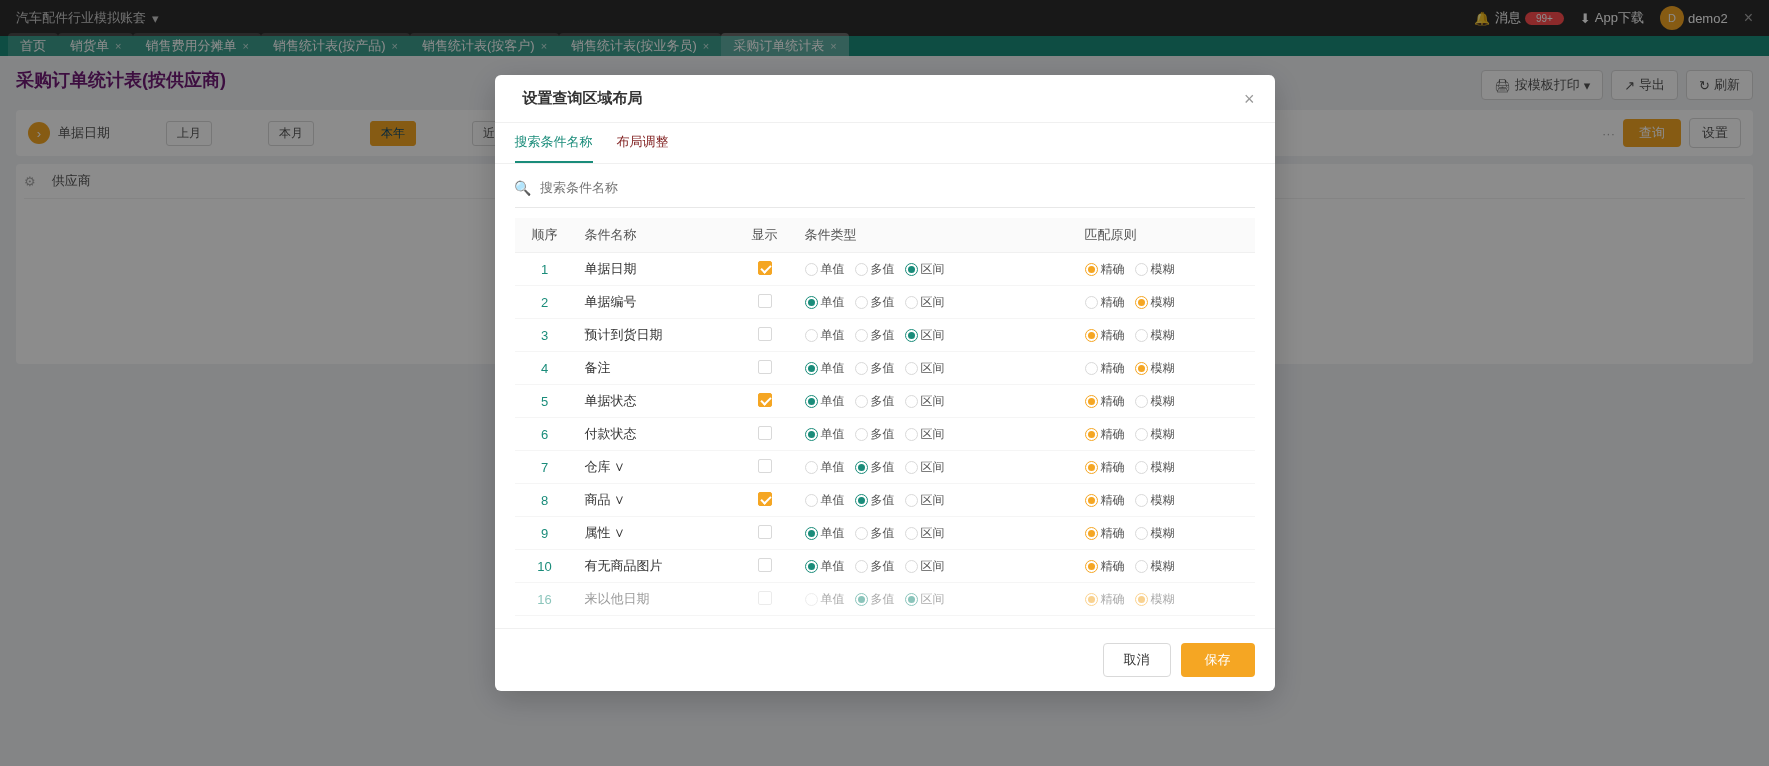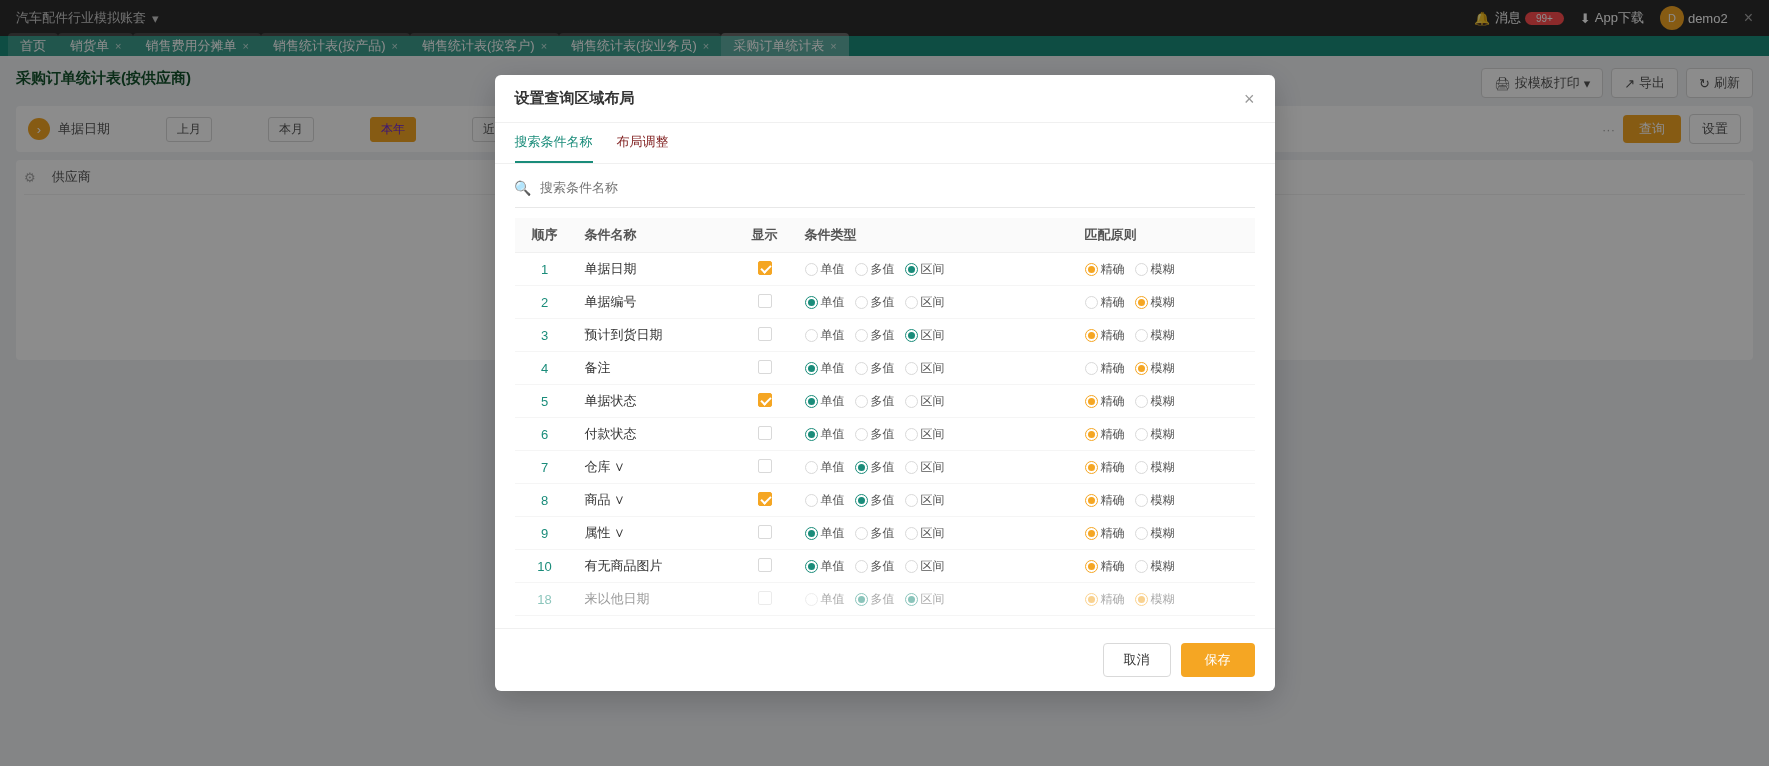--- a/index.html
+++ b/index.html
@@ -42,23 +42,23 @@
     }
     .tab-item.active { background: rgba(255,255,255,0.3); }
     .tab-close { font-size: 11px; opacity: 0.7; }
 
     
     .page-content {
       padding: 12px 16px;
       position: relative;
     }
     .page-title {
-      font-size: 15px;
+      font-size: 18px;
       font-weight: bold;
-      color: #14532d;
+      color: #701a75;
       margin-bottom: 10px;
     }
 
     
     .overlay {
       position: fixed;
       inset: 0;
       background: rgba(0,0,0,0.45);
       z-index: 100;
       display: flex;
@@ -80,20 +80,21 @@
       display: flex;
       align-items: center;
       justify-content: space-between;
       padding: 14px 20px;
       border-bottom: 1px solid #f0f0f0;
     }
     .dialog-title {
       font-size: 15px;
       font-weight: bold;
       color: #333;
+      margin-left: 8px;
     }
     .dialog-close {
       cursor: pointer;
       color: #999;
       font-size: 18px;
       line-height: 1;
     }
     .dialog-tabs {
       display: flex;
       padding: 0 20px;
@@ -145,21 +146,21 @@
       width: 100%;
       border-collapse: collapse;
     }
     thead th {
       background: #fafafa;
       text-align: left;
       padding: 8px 10px;
       font-size: 13px;
       color: #555;
       border-bottom: 1px solid #f0f0f0;
-      font-weight: bold;
+      font-weight: normal;
     }
     tbody tr { border-bottom: 1px solid #f5f5f5; }
     tbody td { padding: 7px 10px; font-size: 13px; color: #333; vertical-align: middle; }
     td.order-num { color: #1a8c7a; text-align: center; font-weight: 500; }
 
     
     .cb {
       width: 14px; height: 14px;
       border: 1px solid #d9d9d9;
       border-radius: 2px;
@@ -240,21 +241,21 @@
       border: none;
       color: #fff;
       border-radius: 4px;
       padding: 7px 24px;
       cursor: pointer;
       font-size: 13px;
       font-weight: 500;
     }
     .filter-label { color: #555; font-size: 13px; }
     .filter-btn { padding: 3px 10px; border-radius: 3px; border: 1px solid #d9d9d9; background: #fff; cursor: pointer; font-size: 12px; color: #555; margin-left: 48px; }
-    .filter-btn.active { background: #f5a623; color: #6d28d9; border-color: #f5a623; }
+    .filter-btn.active { background: #f5a623; color: #0c4a6e; border-color: #f5a623; }
 
     .page-header-row {
       display: flex;
       align-items: center;
       justify-content: space-between;
       margin-bottom: 8px;
     }
     .header-actions { display: flex; gap: 8px; align-items: center; }
     .action-btn { background: #fff; border: 1px solid #d9d9d9; border-radius: 4px; padding: 5px 12px; cursor: pointer; font-size: 13px; color: #555; display: flex; align-items: center; gap: 4px; }
     .action-btn-orange { background: #f5a623; border: none; color: #fff; border-radius: 4px; padding: 5px 16px; cursor: pointer; font-size: 13px; }
@@ -728,21 +729,21 @@
                       <span class="radio-label">精确</span>
                     </div>
                     <div class="radio-item">
                       <span class="radio-dot"></span>
                       <span class="radio-label">模糊</span>
                     </div>
                   </div>
                 </td>
               </tr>
               <tr class="partial-row">
-                <td class="order-num">18</td>
+                <td class="order-num">16</td>
                 <td>来以他日期</td>
                 <td style="text-align: center;"><span class="cb"></span></td>
                 <td>
                   <div class="radio-group">
                     <div class="radio-item">
                       <span class="radio-dot"></span>
                       <span class="radio-label">单值</span>
                     </div>
                     <div class="radio-item">
                       <span class="radio-dot checked-teal"></span>

